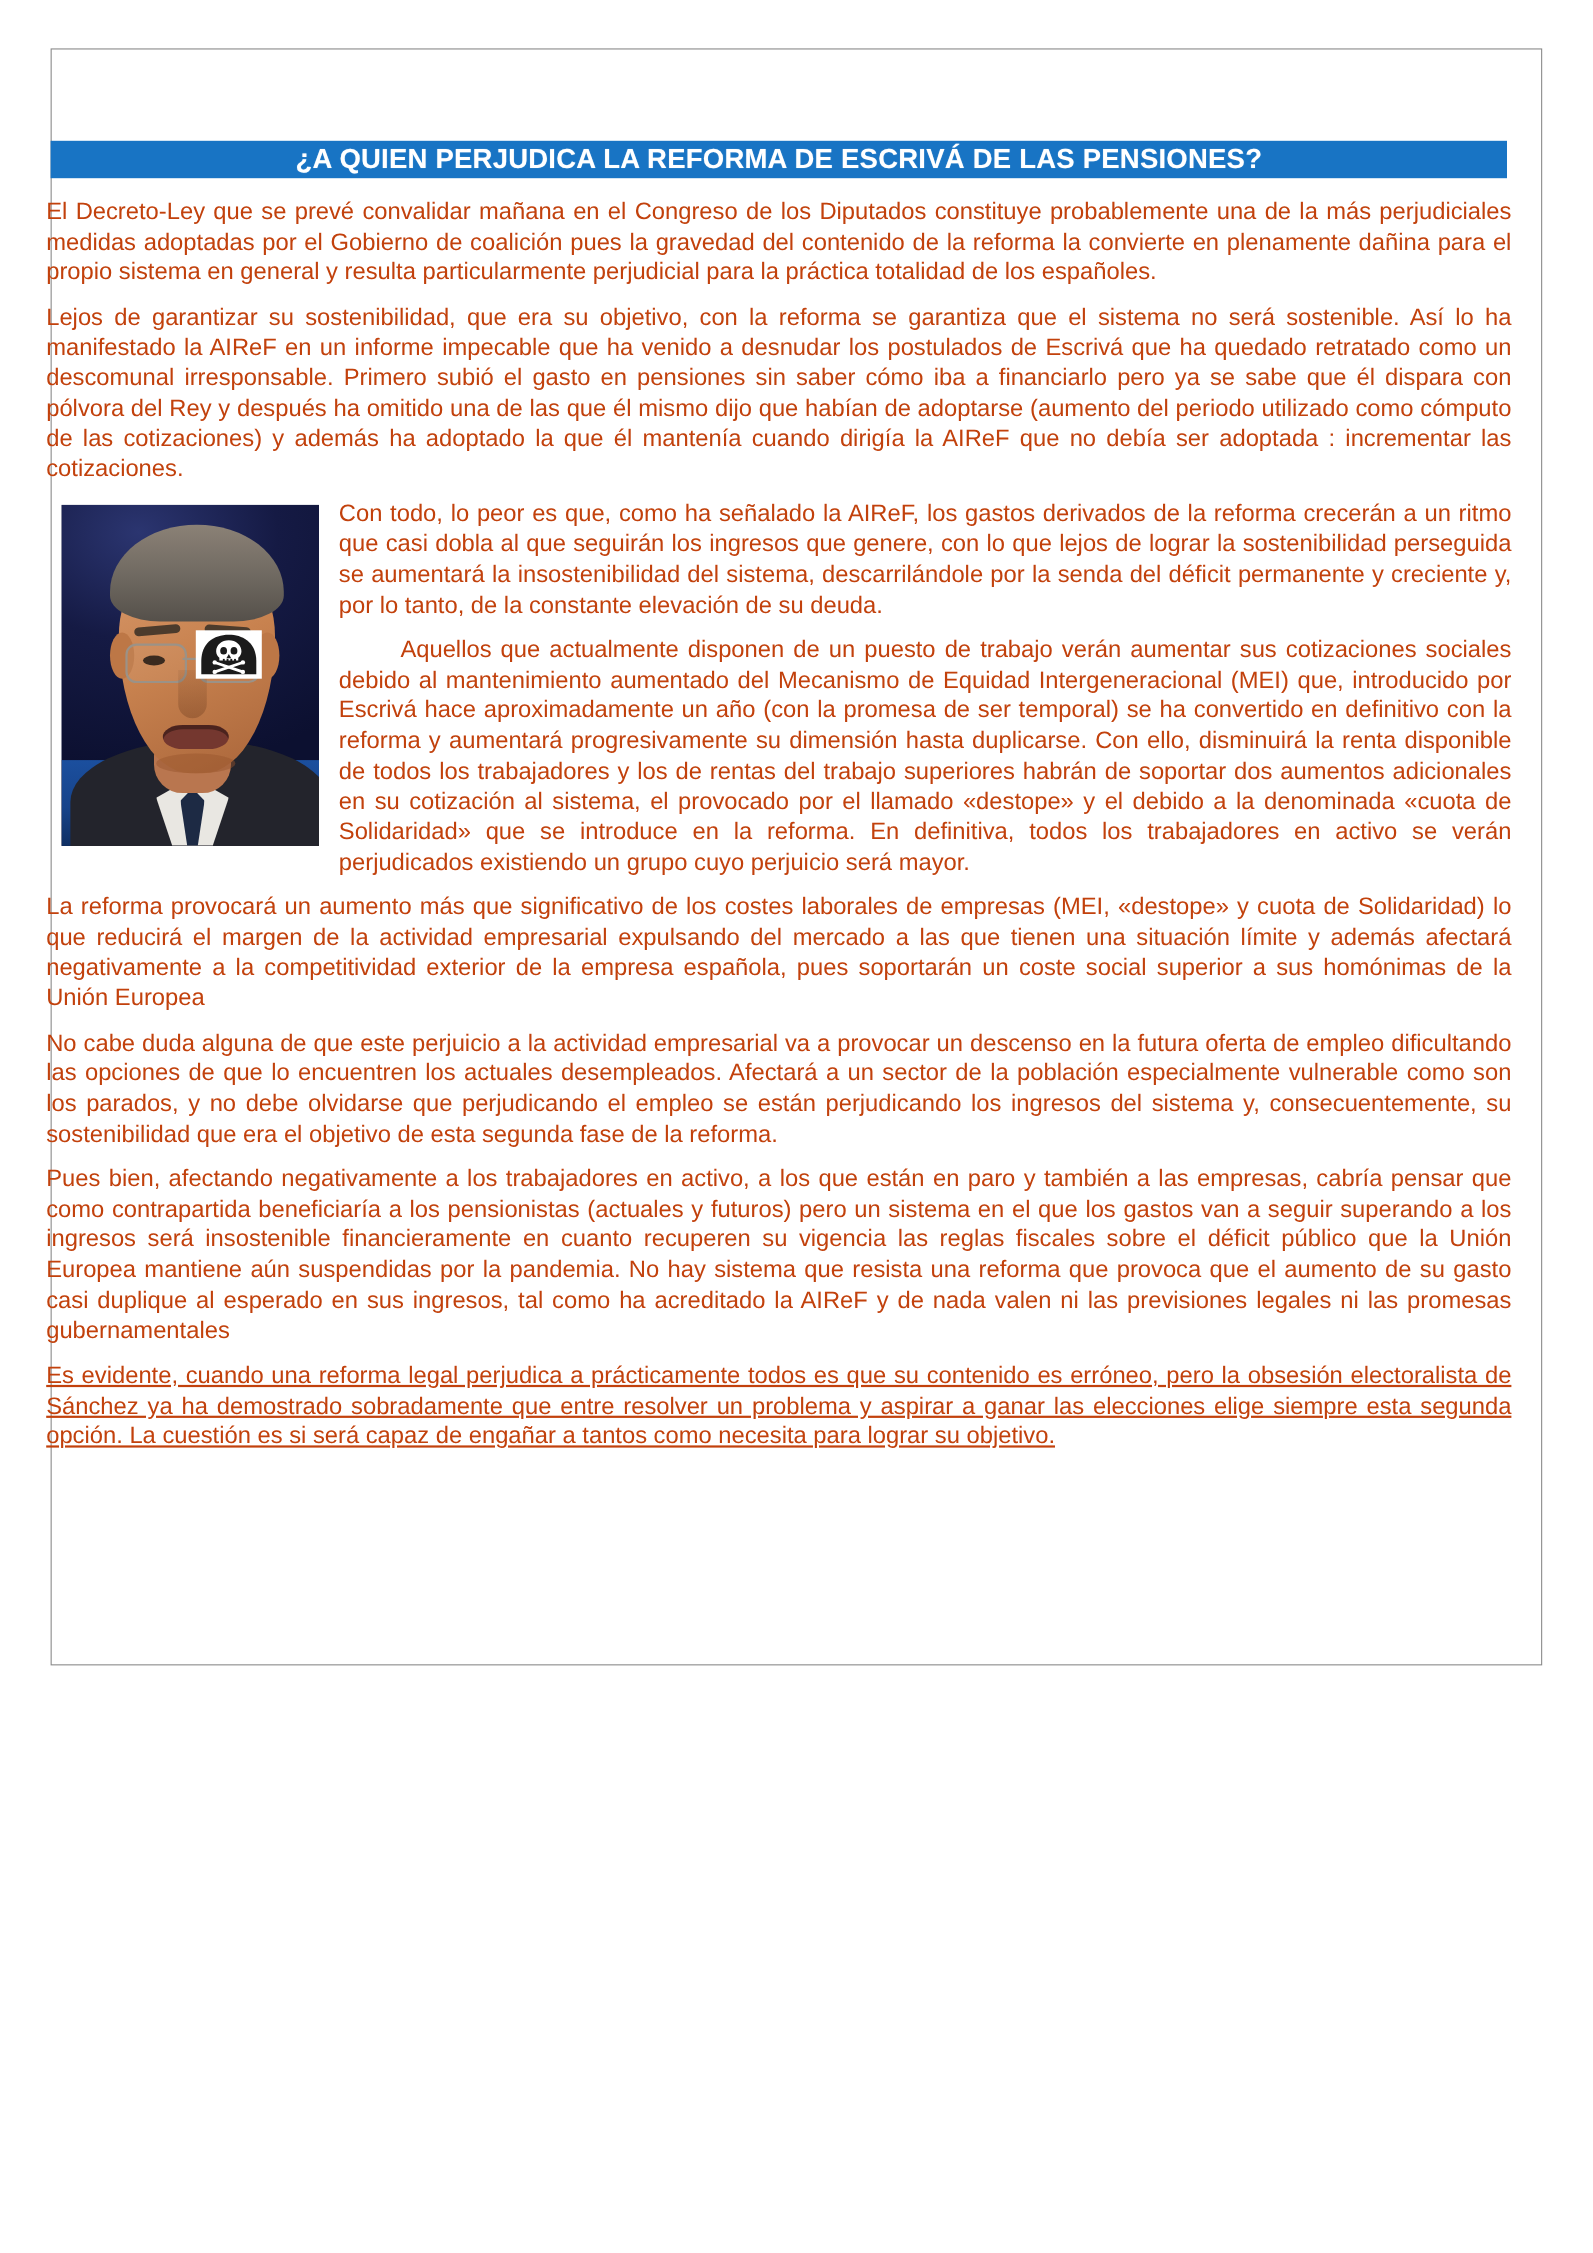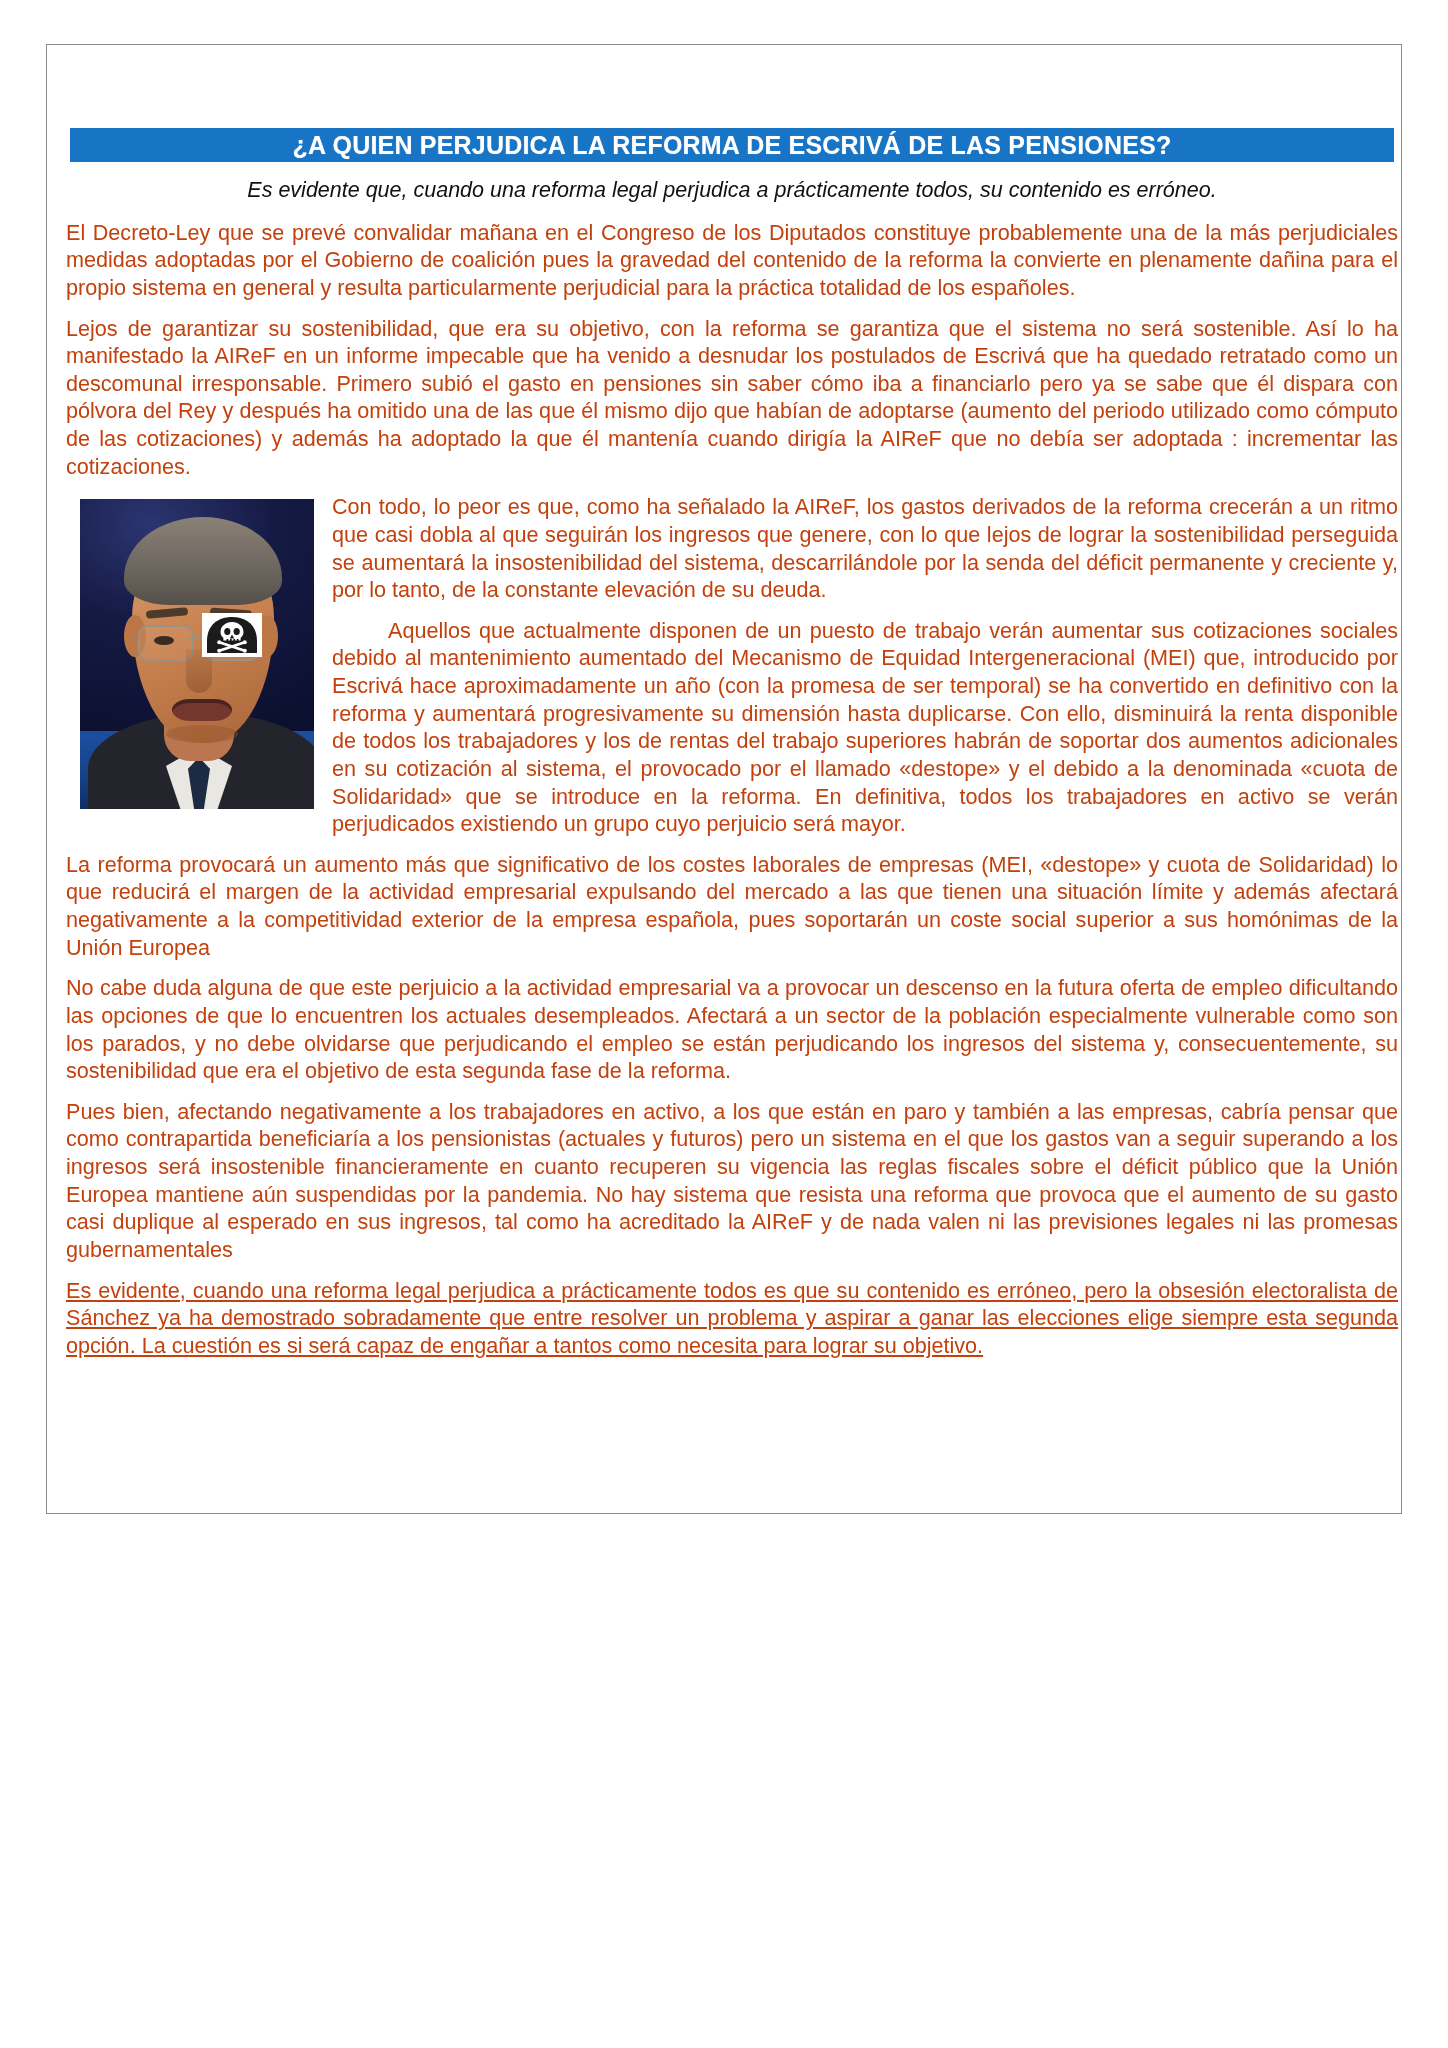--- a/index.html
+++ b/index.html
@@ -24,21 +24,21 @@
     left: 46px;
     top: 44px;
     width: 1356px;
     height: 1470px;
     border: 1px solid #8a8a8a;
     box-sizing: border-box;
     pointer-events: none;
   }
   .content {
     position: absolute;
-    left: 60px;
+    left: 36px;
     top: 50px;
     width: 1344px;
     box-sizing: border-box;
     padding: 0 6px;
   }
 
   
   .headline-bar {
     margin-top: 78px;
     margin-left: 4px;
@@ -235,21 +235,20 @@
 <div class="page">
 
   <div class="page-frame"></div>
 
   <div class="content">
 
     <div class="headline-bar">
       <span class="headline-text">¿A QUIEN PERJUDICA LA REFORMA DE ESCRIVÁ DE LAS PENSIONES?</span>
     </div>
 
-    <p class="lead">Es evidente que, cuando una reforma legal perjudica a prácticamente todos, su contenido es erróneo.</p>
 
     <div class="body-wrap">
 
       <p class="para">El Decreto-Ley que se prevé convalidar mañana en el Congreso de los Diputados constituye probablemente una de la más perjudiciales medidas adoptadas por el Gobierno de coalición pues la gravedad del contenido de la reforma la convierte en plenamente dañina para el propio sistema en general y resulta particularmente perjudicial para la práctica totalidad de los españoles.</p>
 
       <p class="para">Lejos de garantizar su sostenibilidad, que era su objetivo, con la reforma se garantiza que el sistema no será sostenible. Así lo ha manifestado la AIReF en un informe impecable que ha venido a desnudar los postulados de Escrivá que ha quedado retratado como un descomunal irresponsable. Primero subió el gasto en pensiones sin saber cómo iba a financiarlo pero ya se sabe que él dispara con pólvora del Rey y después ha omitido una de las que él mismo dijo que habían de adoptarse (aumento del periodo utilizado como cómputo de las cotizaciones) y además ha adoptado la que él mantenía cuando dirigía la AIReF que no debía ser adoptada : incrementar las cotizaciones.</p>
 
       <div class="photo">
         <div class="ph-bg"></div>
         <div class="ph-deskband"></div>

